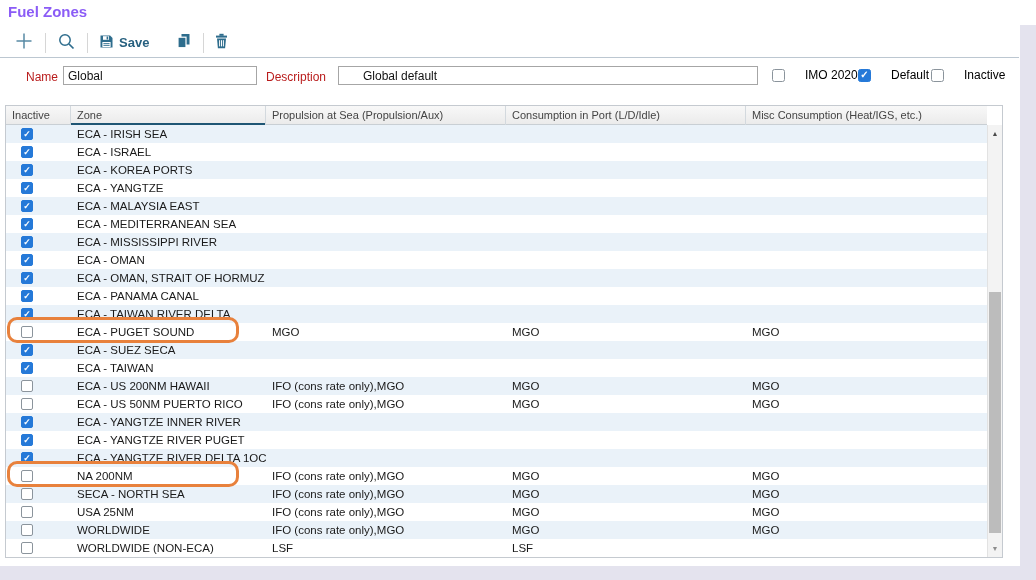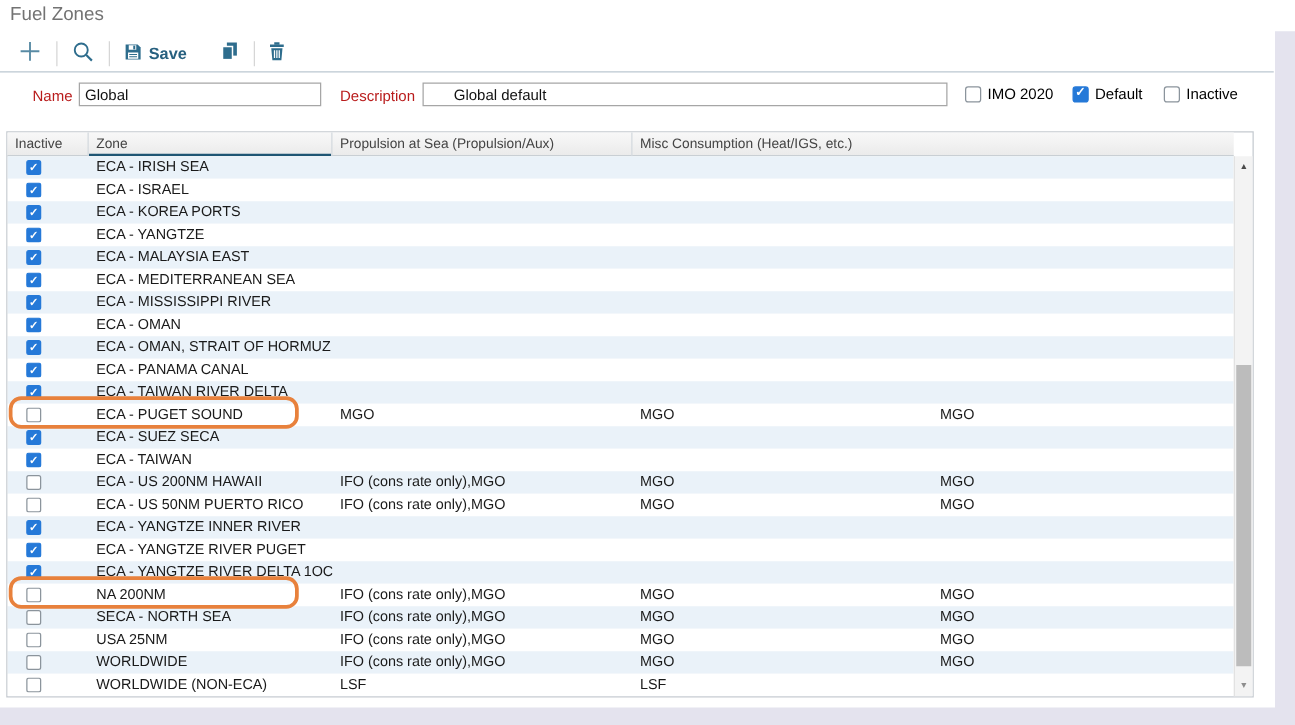--- a/index.html
+++ b/index.html
@@ -9,46 +9,46 @@
     position:relative;overflow:hidden;
     -webkit-font-smoothing:antialiased;
   }
   .page{position:absolute;inset:0;}
 
   
   .right-strip{position:absolute;left:1020px;top:25px;width:16px;height:555px;background:var(--side-panel,#e4e3ee);}
   .bottom-strip{position:absolute;left:0;top:566px;width:1036px;height:14px;background:var(--side-panel,#e4e3ee);}
 
   
-  .title{position:absolute;left:8px;top:3px;font-size:15px;font-weight:normal;color:#737373;}
+  .title{position:absolute;left:8px;top:3px;font-size:15px;font-weight:bold;color:#8b5cf6;}
 
   
   .toolbar{position:absolute;left:8px;top:29px;height:27px;display:flex;align-items:center;color:var(--icon-blue,#2e6d8d);}
   .tbtn{display:flex;align-items:center;background:none;border:none;padding:0 6px;height:26px;cursor:pointer;color:inherit;}
   .tdivider{width:1px;height:20px;background:#d6d6d6;margin:0 5px;}
   .save-label{font-size:13px;font-weight:bold;color:var(--save-text,#27607f);margin-left:5px;}
   .copy-gap{margin-left:14px;}
 
   .sep-line{position:absolute;left:0;top:57px;width:1019px;height:1px;background:#bcc7d1;}
 
   
   .form-row{position:absolute;left:0;top:63px;width:1036px;height:30px;font-size:12px;}
   .flabel{position:absolute;top:7px;color:#b91c1c;}
   .lbl-name{left:0;width:58px;text-align:right;}
-  .lbl-desc{left:266px;width:66px;text-align:right;}
+  .lbl-desc{left:266px;width:66px;text-align:left;}
   .finput{position:absolute;top:3px;height:17px;border:1px solid #a6a6a6;font:12px "Liberation Sans",sans-serif;padding:0 4px;color:#111;background:#fff;}
   .in-name{left:63px;width:184px;}
   .in-desc{left:338px;width:390px;padding-left:24px;}
   .cb-item{position:absolute;top:5px;display:flex;align-items:center;}
   .cb-imo{left:772px;} .cb-default{left:858px;} .cb-inactive{left:931px;}
   .cbx{width:13px;height:13px;border:1px solid #8b949c;border-radius:2.5px;background:#fff;
        display:inline-flex;align-items:center;justify-content:center;
        font-size:10px;line-height:1;color:#fff;font-weight:bold;flex:none;cursor:pointer;box-sizing:border-box;}
   .cbx.checked{background:var(--accent-blue,#2579d8);border-color:var(--accent-blue,#2579d8);}
-  .cb-label{margin-left:5px;color:#000;}
+  .cb-label{margin-left:20px;color:#000;}
 
   
   .grid{position:absolute;left:5px;top:105px;width:996px;height:451px;border:1px solid #c5cad0;background:#fff;}
   .grid-header{display:flex;height:19px;background:linear-gradient(#f8f8f8,#ebebeb);
                border-bottom:1px solid #c9cfd4;font-size:11px;color:#444;box-sizing:border-box;margin-right:15px;}
   .hcell{box-sizing:border-box;padding:3px 0 0 6px;border-right:1px solid #d3d9de;height:19px;white-space:nowrap;overflow:hidden;}
   .hcell.sorted{box-shadow:inset 0 -2px 0 0 var(--sort-underline,#1f5674);}
   .w1{width:65px;} .w2{width:195px;} .w3{width:240px;} .w4{width:240px;} .w5{flex:1;border-right:none;}
 
   .grid-body{position:absolute;top:19px;left:0;right:15px;bottom:0;overflow:hidden;}
@@ -151,20 +151,21 @@
       <span class="cbx"></span>
       <span class="cb-label">Inactive</span>
     </span>
   </div>
 
   <div class="grid">
     <div class="grid-header">
       <div class="hcell w1">Inactive</div>
       <div class="hcell w2 sorted">Zone</div>
       <div class="hcell w3">Propulsion at Sea (Propulsion/Aux)</div>
+      <div class="hcell w4">Consumption in Port (L/D/Idle)</div>
       <div class="hcell w5">Misc Consumption (Heat/IGS, etc.)</div>
     </div>
     <div class="grid-body" id="grid-body">
     <div class="grid-row alt">
       <div class="cell c-inactive">
             <span class="cbx sm checked">✓</span>
           </div>
       <div class="cell c-zone">ECA - IRISH SEA</div>
       <div class="cell c-prop"></div>
       <div class="cell c-port"></div>

